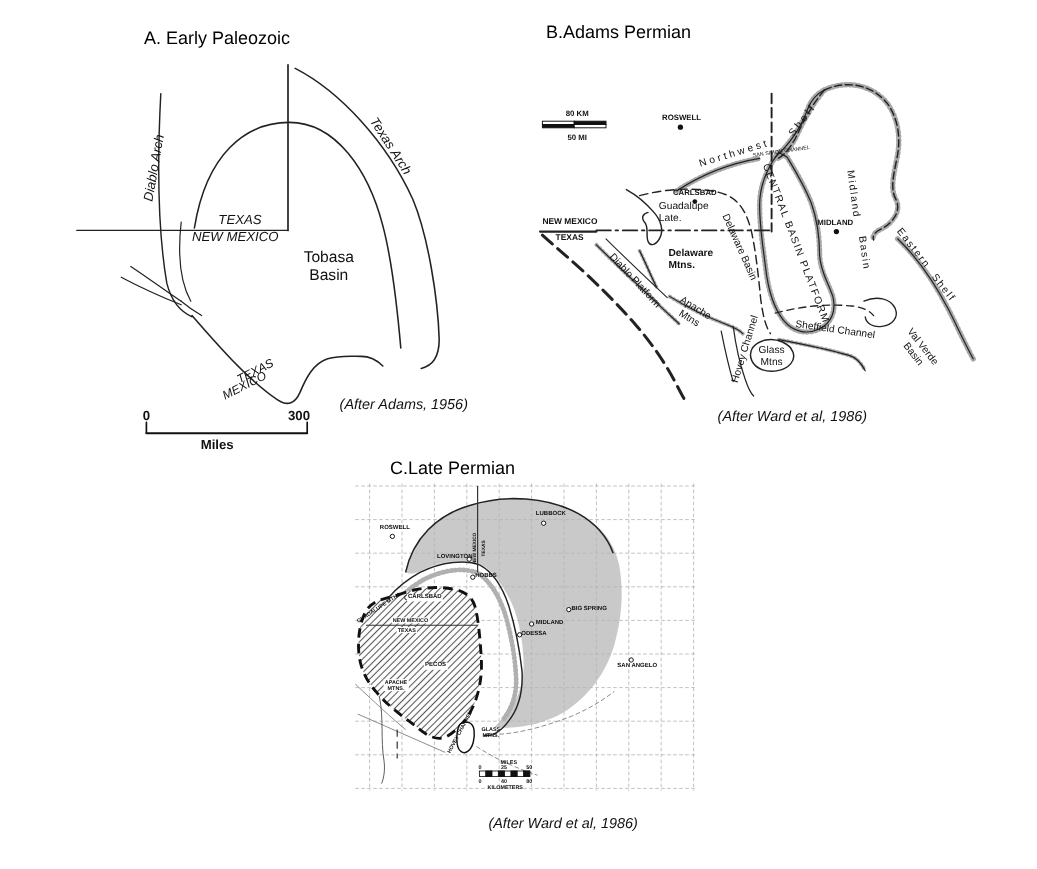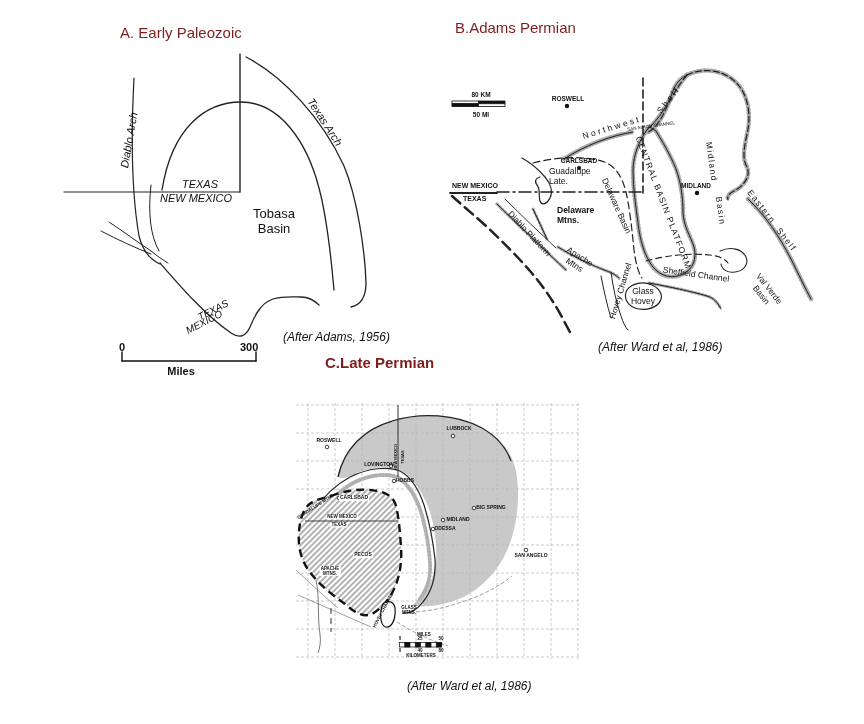--- a/index.html
+++ b/index.html
@@ -2,21 +2,21 @@
 <html><head>
 <meta charset="utf-8">
 <style>
   html,body{margin:0;padding:0;background:#fff;}
   #stage{position:relative;width:864px;height:724px;background:#fff;overflow:hidden;
          font-family:"Liberation Sans",sans-serif;color:#111;}
   svg{position:absolute;left:0;top:0;}
   .lbl{position:absolute;white-space:pre-line;line-height:1.12;color:#111;
        font-family:"Liberation Sans",sans-serif;}
   .ctr{transform:translate(-50%,-50%);text-align:center;}
-  .f15{font-size:15px;color:#7f1d1d;}
+  .f15{font-size:15px;color:#000000;}
   .f13{font-size:13px;}
   .f12i{font-size:12px;font-style:italic;}
   .f11i{font-size:11px;font-style:italic;}
   .f10i{font-size:10px;font-style:italic;}
   .f11b{font-size:11px;font-weight:bold;}
   .b8{font-size:8.5px;}
   .b7{font-size:7px;font-weight:bold;}
   .b6{font-size:6.5px;font-weight:bold;}
   .b4{font-size:4.5px;}
   .t5{font-size:5px;font-weight:bold;}
@@ -176,25 +176,25 @@
 Mtns</div>
   <div class="lbl b8 ctr" style="left:663px;top:203px;letter-spacing:1.2px;transform:translate(-50%,-50%) rotate(69deg);">CENTRAL BASIN PLATFORM</div>
   <div class="lbl b8 ctr" style="left:711px;top:162px;letter-spacing:1.5px;transform:translate(-50%,-50%) rotate(82deg);">Midland</div>
   <div class="lbl b8 ctr" style="left:720px;top:211px;letter-spacing:1.5px;transform:translate(-50%,-50%) rotate(82deg);">Basin</div>
   <div class="lbl b8 ctr" style="left:761px;top:207px;letter-spacing:1.5px;transform:translate(-50%,-50%) rotate(52deg);">Eastern</div>
   <div class="lbl b8 ctr" style="left:786px;top:240px;letter-spacing:1.5px;transform:translate(-50%,-50%) rotate(52deg);">Shelf</div>
   <div class="lbl b8 ctr" style="left:696px;top:275px;transform:translate(-50%,-50%) rotate(8deg);">Sheffield Channel</div>
   <div class="lbl b8 ctr" style="left:765px;top:292px;transform:translate(-50%,-50%) rotate(52deg);">Val Verde
 Basin</div>
   <div class="lbl b8 ctr" style="left:643px;top:297px;">Glass
-Hovey</div>
+Mtns</div>
   <div class="lbl b8 ctr" style="left:621px;top:291px;transform:translate(-50%,-50%) rotate(-73deg);">Hovey Channel</div>
   <div class="lbl f12i" style="left:598px;top:341px;">(After Ward et al, 1986)</div>
 
-  <div class="lbl f15" style="left:325px;top:355px;font-weight:bold;">C.Late Permian</div>
+  <div class="lbl f15" style="left:325px;top:383px;">C.Late Permian</div>
   <div class="lbl t5 ctr" style="left:329px;top:441px;">ROSWELL</div>
   <div class="lbl t5 ctr" style="left:459px;top:429px;">LUBBOCK</div>
   <div class="lbl t5 ctr" style="left:379px;top:465px;">LOVINGTON</div>
   <div class="lbl t5 ctr" style="left:405px;top:481px;">HOBBS</div>
   <div class="lbl t5 ctr chip" style="left:354px;top:498px;">CARLSBAD</div>
   <div class="lbl t5 ctr" style="left:491px;top:508px;">BIG SPRING</div>
   <div class="lbl t5 ctr" style="left:458px;top:520px;">MIDLAND</div>
   <div class="lbl t5 ctr" style="left:445px;top:529px;">ODESSA</div>
   <div class="lbl t5 ctr chip" style="left:363px;top:555px;">PECOS</div>
   <div class="lbl t5 ctr" style="left:531px;top:556px;">SAN ANGELO</div>

